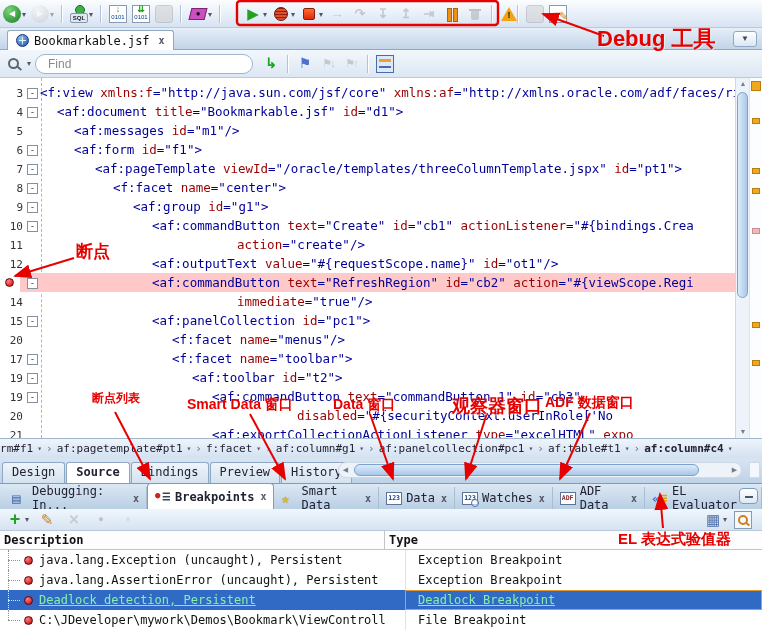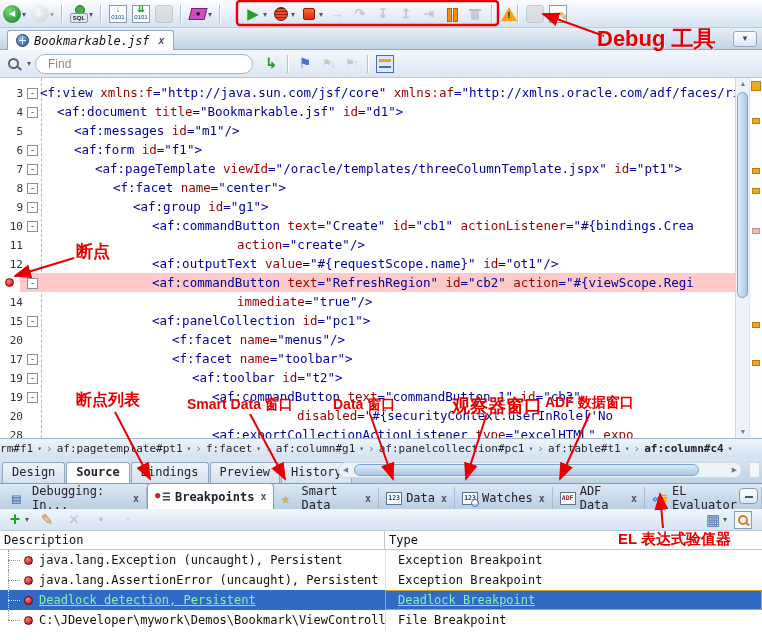--- a/index.html
+++ b/index.html
@@ -45,21 +45,21 @@
   .ic-terminate-button::after{content:"";position:absolute;left:3px;top:4px;width:12px;height:2px;background:#909090;}
   .ic-breakpoint-exceptions-button::before{content:"";position:absolute;left:1px;top:2px;width:0;height:0;
      border-left:8px solid transparent;border-right:8px solid transparent;border-bottom:14px solid #f2a511;}
   .ic-breakpoint-exceptions-button::after{content:"!";position:absolute;inset:0;line-height:21px;font-size:9px;font-weight:bold;color:#222;}
   .ic-team-button{background:#c9ced4;border-radius:3px;border:1px solid #9aa2ac;}
   .ic-edit-properties-button{border:1px solid #8a9ab0;background:#fff;}
   .ic-edit-properties-button::after{content:"✎";position:absolute;right:-2px;bottom:-3px;color:#d08018;font-size:11px;}
 
   
   #tabrow{position:absolute;left:0;top:28px;width:762px;height:22px;
-    background:linear-gradient(#e6eef8,#c2d4e8);border-bottom:1px solid #8fa8c4;font-style:italic;}
+    background:linear-gradient(#e6eef8,#c2d4e8);border-bottom:1px solid #8fa8c4;}
   .etab{position:absolute;left:7px;top:2px;height:20px;background:#fff;border:1px solid #8fa8c4;border-bottom:none;
     border-radius:3px 3px 0 0;display:flex;align-items:center;padding:0 8px;gap:5px;
     font-family:"DejaVu Sans Mono",monospace;font-size:12px;color:#111;}
   .ic-globe{display:inline-block;width:13px;height:13px;border-radius:50%;
     background:radial-gradient(circle at 35% 30%,#8bc0ee,#1c4fa0);border:1px solid #123a78;position:relative;}
   .ic-globe::before{content:"";position:absolute;left:2px;right:2px;top:5px;border-top:1px solid rgba(255,255,255,.85);}
   .ic-globe::after{content:"";position:absolute;top:1px;bottom:1px;left:5px;border-left:1px solid rgba(255,255,255,.85);border-radius:50%;}
   .closex{color:#556;font-size:10px;font-weight:bold;margin-left:4px;}
   .cornerbtn{position:absolute;right:5px;top:3px;width:24px;height:16px;border:1px solid #8fa8c4;border-radius:3px;
     background:linear-gradient(#fff,#dbe6f2);text-align:center;line-height:13px;font-size:8px;color:#445;}
@@ -162,24 +162,24 @@
   .ic-enable-dot-button::before{content:"●";color:#c8cdd2;font-size:9px;position:absolute;inset:0;line-height:17px;}
   .ic-column-select-button::before{content:"▦";color:#4a6da8;font-size:15px;position:absolute;inset:0;line-height:17px;}
   .ic-find-filter-button{border:1px solid #8a9ab0;background:#f5f8fc;}
   .ic-find-filter-button::before{content:"";position:absolute;left:3px;top:3px;width:6px;height:6px;border:2px solid #d08018;border-radius:50%;}
   .ic-find-filter-button::after{content:"";position:absolute;left:10px;top:11px;width:5px;height:2px;background:#d08018;transform:rotate(40deg);}
   .btright{margin-left:auto;display:flex;align-items:center;gap:5px;padding-right:4px;}
 
   
   #btable{position:absolute;left:0;top:48px;width:762px;height:109px;background:#fff;
     font-family:"DejaVu Sans Mono",monospace;font-size:12px;color:#111;}
-  .thead{height:19px;border-bottom:1px solid #c4c4c4;display:flex;background:#fdfdfd;}
+  .thead{height:19px;border-bottom:1px solid #c4c4c4;display:flex;background:#fdfdfd;font-weight:bold;}
   .thc{padding:2px 4px 0;}
   .thc.c1{width:385px;border-right:1px solid #c4c4c4;}
-  .trow{height:20px;display:flex;position:relative;align-items:stretch;}
+  .trow{height:20px;display:flex;position:relative;align-items:stretch;gap:20px;}
   .cdesc{width:385px;display:flex;align-items:center;overflow:hidden;flex:none;}
   .ctype{flex:1;display:flex;align-items:center;padding-left:12px;border-left:1px solid #e2e2e2;}
   .trow.sel{background:#316ac5;color:#86efac;text-decoration:underline;}
   .trow.sel .ctype{border:1px solid #e09830;}
   .tree{width:24px;height:100%;position:relative;flex:none;}
   .tree::before{content:"";position:absolute;left:8px;top:0;height:100%;border-left:1px dotted #909090;}
   .tree::after{content:"";position:absolute;left:8px;top:50%;width:12px;border-top:1px dotted #909090;}
   .trow.lastrow .tree::before{height:50%;}
   .trow.sel .tree::before,.trow.sel .tree::after{border-color:#dce6f8;}
   .rowdot{width:9px;height:9px;border-radius:50%;flex:none;margin-right:6px;
@@ -326,21 +326,21 @@
         <div class="cl"><span class="lnum">11</span><span class="fold nofold"></span><span class="codetext" style="padding-left: 197px;"><span class="tk-a">action</span><span class="tk-t">="create"/&gt;</span></span></div>
         <div class="cl"><span class="lnum">12</span><span class="fold nofold"></span><span class="codetext" style="padding-left: 112px;"><span class="tk-t">&lt;af:outputText </span><span class="tk-a">value</span><span class="tk-t">="#{requestScope.name}" </span><span class="tk-a">id</span><span class="tk-t">="ot1"/&gt;</span></span></div>
         <div class="cl bp"><span class="lnum"></span><span class="bpdot"></span><span class="fold">-</span><span class="codetext" style="padding-left: 112px;"><span class="tk-t">&lt;af:commandButton </span><span class="tk-a">text</span><span class="tk-t">="RefreshRegion" </span><span class="tk-a">id</span><span class="tk-t">="cb2" </span><span class="tk-a">action</span><span class="tk-t">="#{viewScope.Regi</span></span></div>
         <div class="cl"><span class="lnum">14</span><span class="fold nofold"></span><span class="codetext" style="padding-left: 197px;"><span class="tk-a">immediate</span><span class="tk-t">="true"/&gt;</span></span></div>
         <div class="cl"><span class="lnum">15</span><span class="fold">-</span><span class="codetext" style="padding-left: 112px;"><span class="tk-t">&lt;af:panelCollection </span><span class="tk-a">id</span><span class="tk-t">="pc1"&gt;</span></span></div>
         <div class="cl"><span class="lnum">20</span><span class="fold nofold"></span><span class="codetext" style="padding-left: 132px;"><span class="tk-t">&lt;f:facet </span><span class="tk-a">name</span><span class="tk-t">="menus"/&gt;</span></span></div>
         <div class="cl"><span class="lnum">17</span><span class="fold">-</span><span class="codetext" style="padding-left: 132px;"><span class="tk-t">&lt;f:facet </span><span class="tk-a">name</span><span class="tk-t">="toolbar"&gt;</span></span></div>
         <div class="cl"><span class="lnum">19</span><span class="fold">-</span><span class="codetext" style="padding-left: 152px;"><span class="tk-t">&lt;af:toolbar </span><span class="tk-a">id</span><span class="tk-t">="t2"&gt;</span></span></div>
         <div class="cl"><span class="lnum">19</span><span class="fold">-</span><span class="codetext" style="padding-left: 172px;"><span class="tk-t">&lt;af:commandButton </span><span class="tk-a">text</span><span class="tk-t">="commandButton 1" </span><span class="tk-a">id</span><span class="tk-t">="cb3"</span></span></div>
         <div class="cl"><span class="lnum">20</span><span class="fold nofold"></span><span class="codetext" style="padding-left: 257px;"><span class="tk-a">disabled</span><span class="tk-t">="#{securityContext.userInRole['No</span></span></div>
-        <div class="cl"><span class="lnum">28</span><span class="fold nofold"></span><span class="codetext" style="padding-left: 172px;"><span class="tk-t">&lt;af:exportCollectionActionListener </span><span class="tk-a">type</span><span class="tk-t">="excelHTML" </span><span class="tk-a">expo</span></span></div>
+        <div class="cl"><span class="lnum">21</span><span class="fold nofold"></span><span class="codetext" style="padding-left: 172px;"><span class="tk-t">&lt;af:exportCollectionActionListener </span><span class="tk-a">type</span><span class="tk-t">="excelHTML" </span><span class="tk-a">expo</span></span></div>
       </div>
   </div>
   <div id="vscroll">
     <span class="varrow" style="top:0;">▲</span>
     <div class="vthumb"></div>
     <span class="varrow" style="bottom:0;">▼</span>
   </div>
   <div id="rmargin">
       <div class="mk status" style="top: 3px;"></div>
       <div class="mk" style="top: 40px;"></div>
@@ -534,21 +534,21 @@
       <line x1="115" y1="412" x2="150" y2="479" stroke="#e60000" stroke-width="2" marker-end="url(#ah)"></line>
       <line x1="250" y1="414" x2="285" y2="479" stroke="#e60000" stroke-width="2" marker-end="url(#ah)"></line>
       <line x1="370" y1="414" x2="393" y2="479" stroke="#e60000" stroke-width="2" marker-end="url(#ah)"></line>
       <line x1="487" y1="413" x2="466" y2="479" stroke="#e60000" stroke-width="2" marker-end="url(#ah)"></line>
       <line x1="590" y1="413" x2="560" y2="479" stroke="#e60000" stroke-width="2" marker-end="url(#ah)"></line>
       <line x1="663" y1="528" x2="660" y2="494" stroke="#e60000" stroke-width="2" marker-end="url(#ah)"></line>
     </svg>
   <div id="annolabels">
       <div class="anno" style="left: 597px; top: 24px; font-size: 22px;">Debug 工具</div>
       <div class="anno" style="left: 76px; top: 240px; font-size: 17px;">断点</div>
-      <div class="anno" style="left: 76px; top: 390px; font-size: 16px;">断点列表</div>
+      <div class="anno" style="left: 92px; top: 390px; font-size: 12px;">断点列表</div>
       <div class="anno" style="left: 187px; top: 396px; font-size: 14px;">Smart Data 窗口</div>
       <div class="anno" style="left: 333px; top: 396px; font-size: 14px;">Data 窗口</div>
       <div class="anno" style="left: 452px; top: 394px; font-size: 18px;">观察器窗口</div>
       <div class="anno" style="left: 545px; top: 394px; font-size: 14px;">ADF 数据窗口</div>
       <div class="anno" style="left: 618px; top: 530px; font-size: 15px;">EL 表达式验值器</div>
     </div>
 
 </div>
 
 </body></html>

